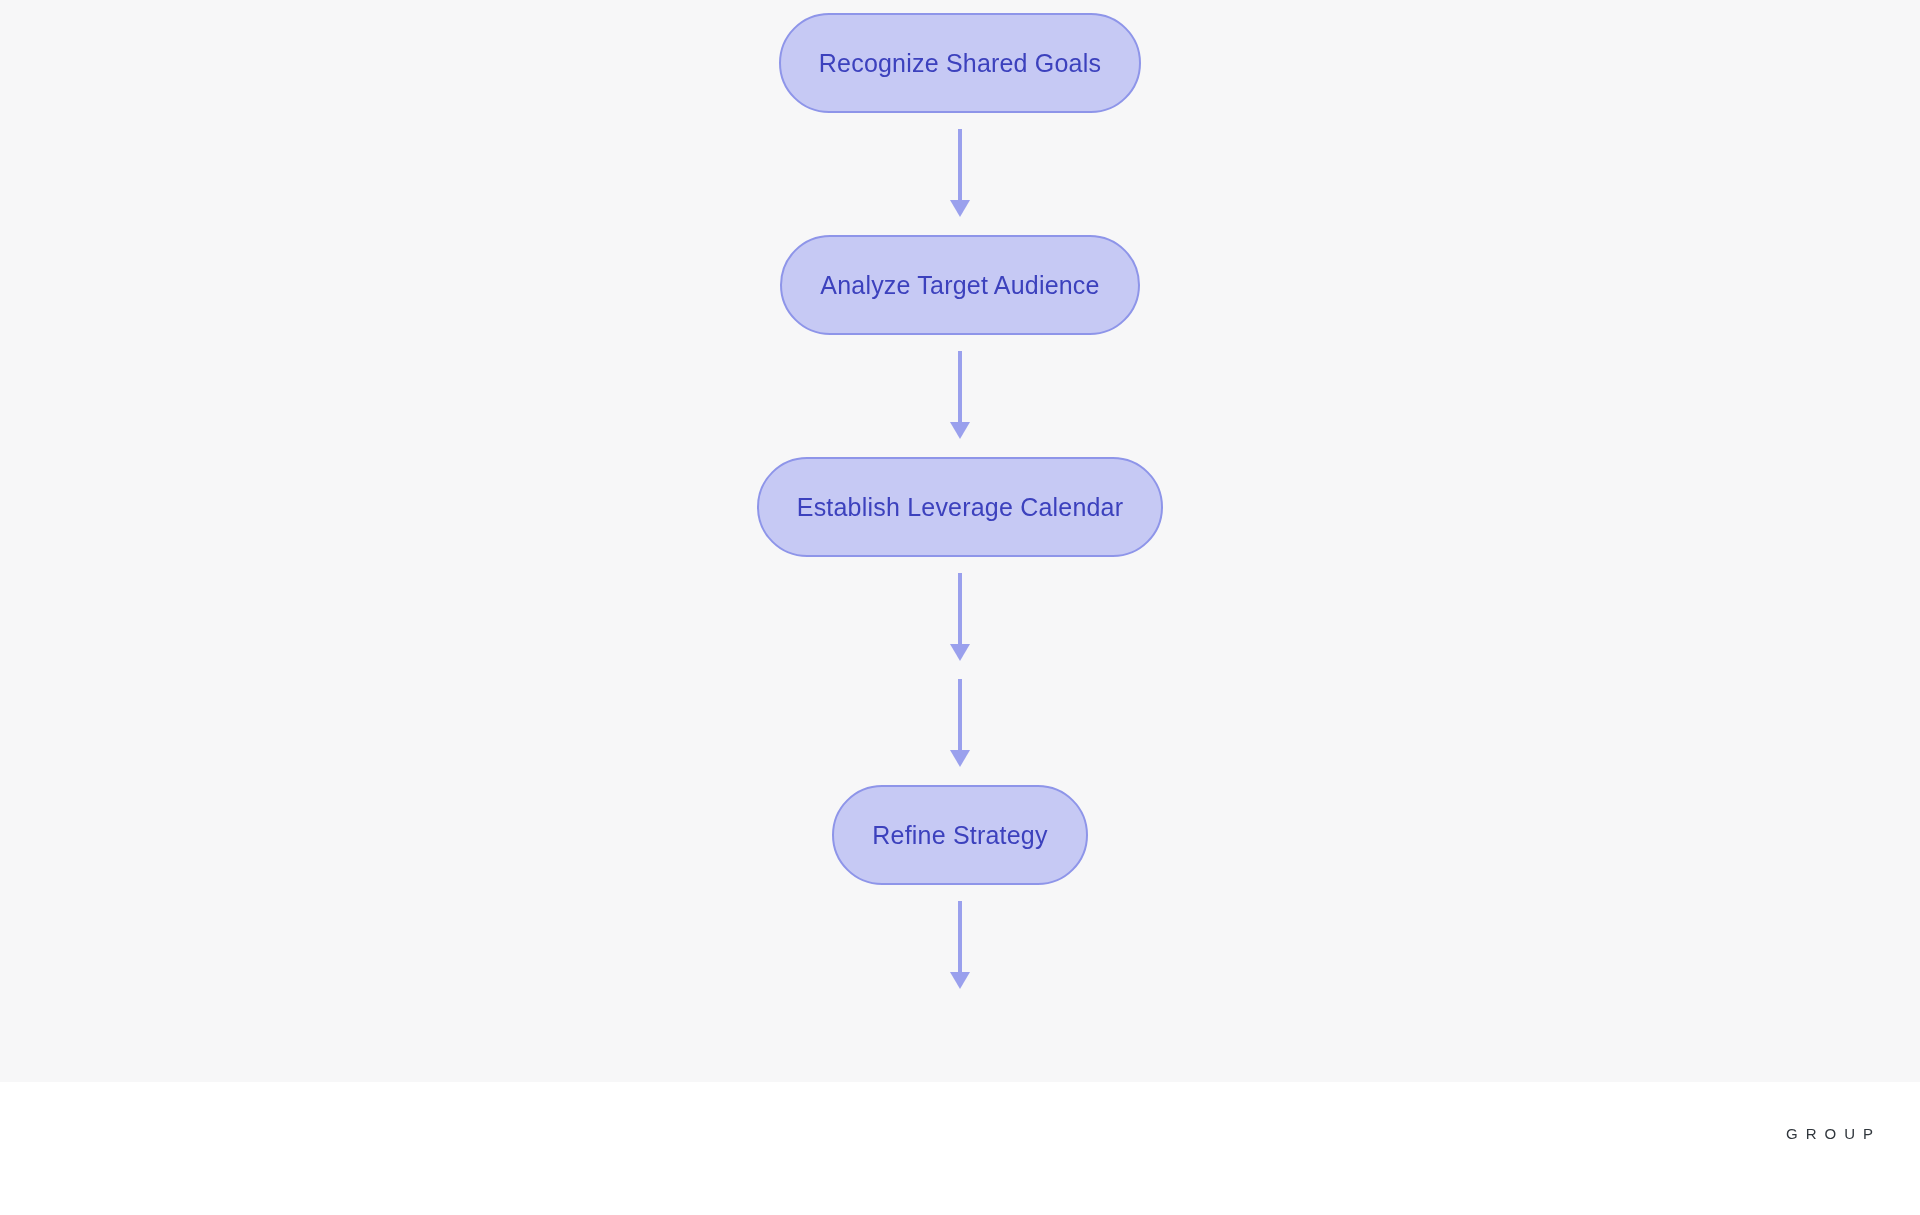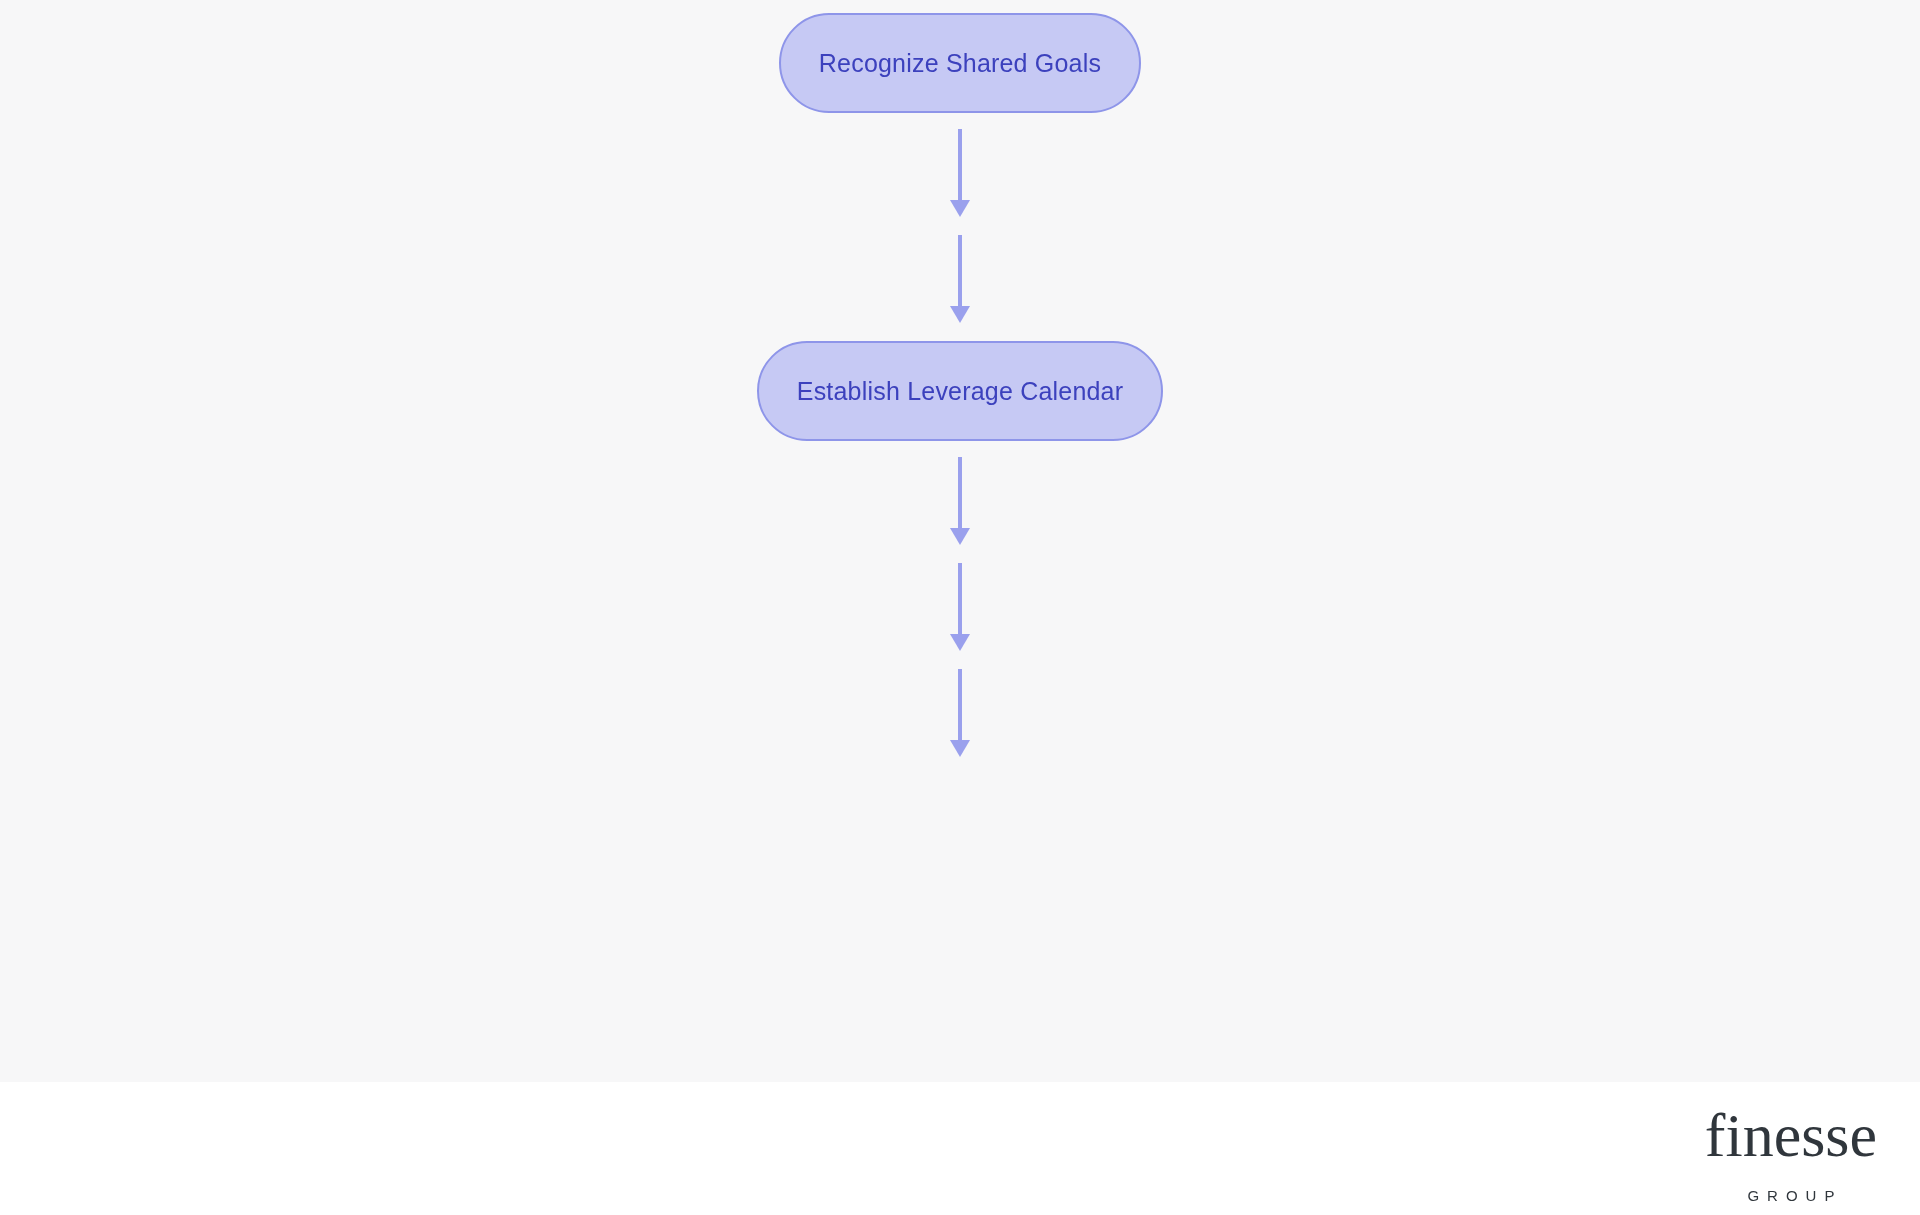--- a/index.html
+++ b/index.html
@@ -101,48 +101,49 @@
 
   <div class="flow">
 
     <div class="node">Recognize Shared Goals</div>
 
     <div class="arrow">
       <div class="arrow-line"></div>
       <div class="arrow-head"></div>
     </div>
 
+    <div class="node">Analyze Target Audience</div>
 
     <div class="arrow">
       <div class="arrow-line"></div>
       <div class="arrow-head"></div>
     </div>
 
     <div class="node">Establish Leverage Calendar</div>
 
     <div class="arrow">
       <div class="arrow-line"></div>
       <div class="arrow-head"></div>
     </div>
 
 
     <div class="arrow">
       <div class="arrow-line"></div>
       <div class="arrow-head"></div>
     </div>
 
+    <div class="node">Refine Strategy</div>
 
     <div class="arrow">
       <div class="arrow-line"></div>
       <div class="arrow-head"></div>
     </div>
 
 
   </div>
 
   <div class="footer">
     <div class="logo">
-      <div class="logo-name">finesse</div>
       <div class="logo-sub">GROUP</div>
     </div>
   </div>
 
 </div>
 
 </body></html>

